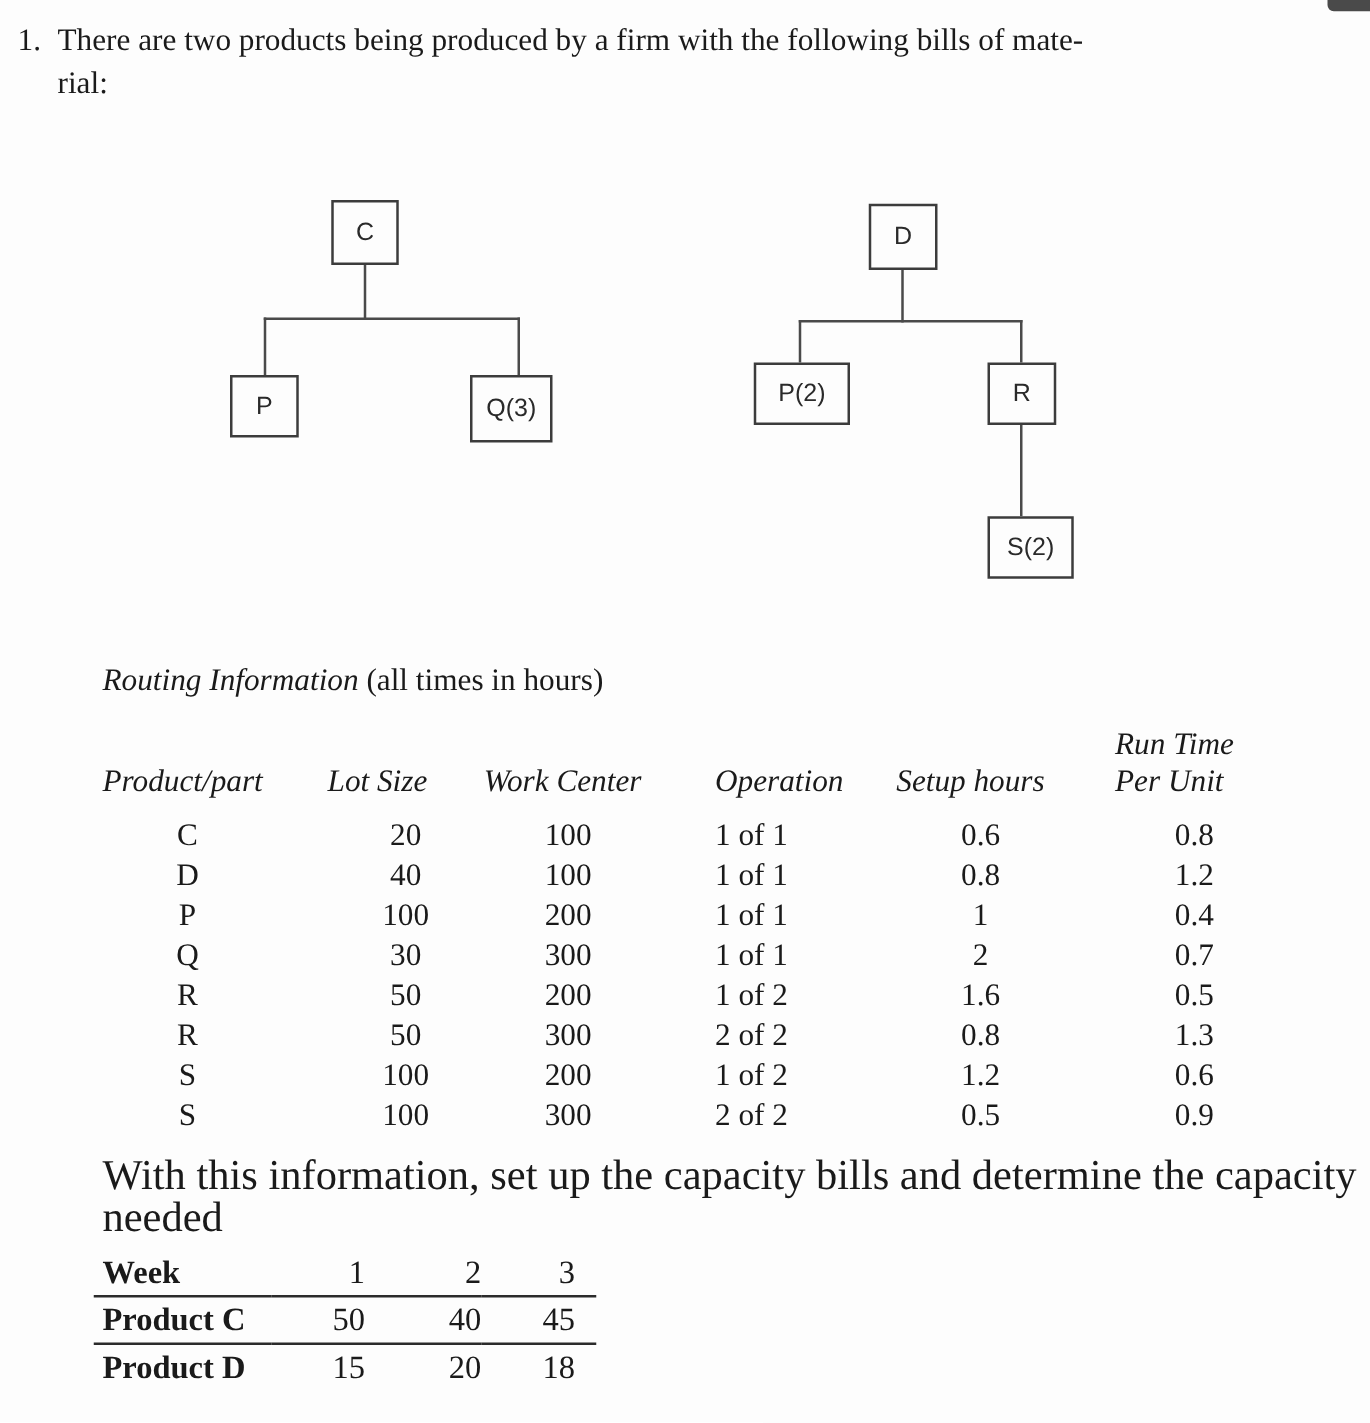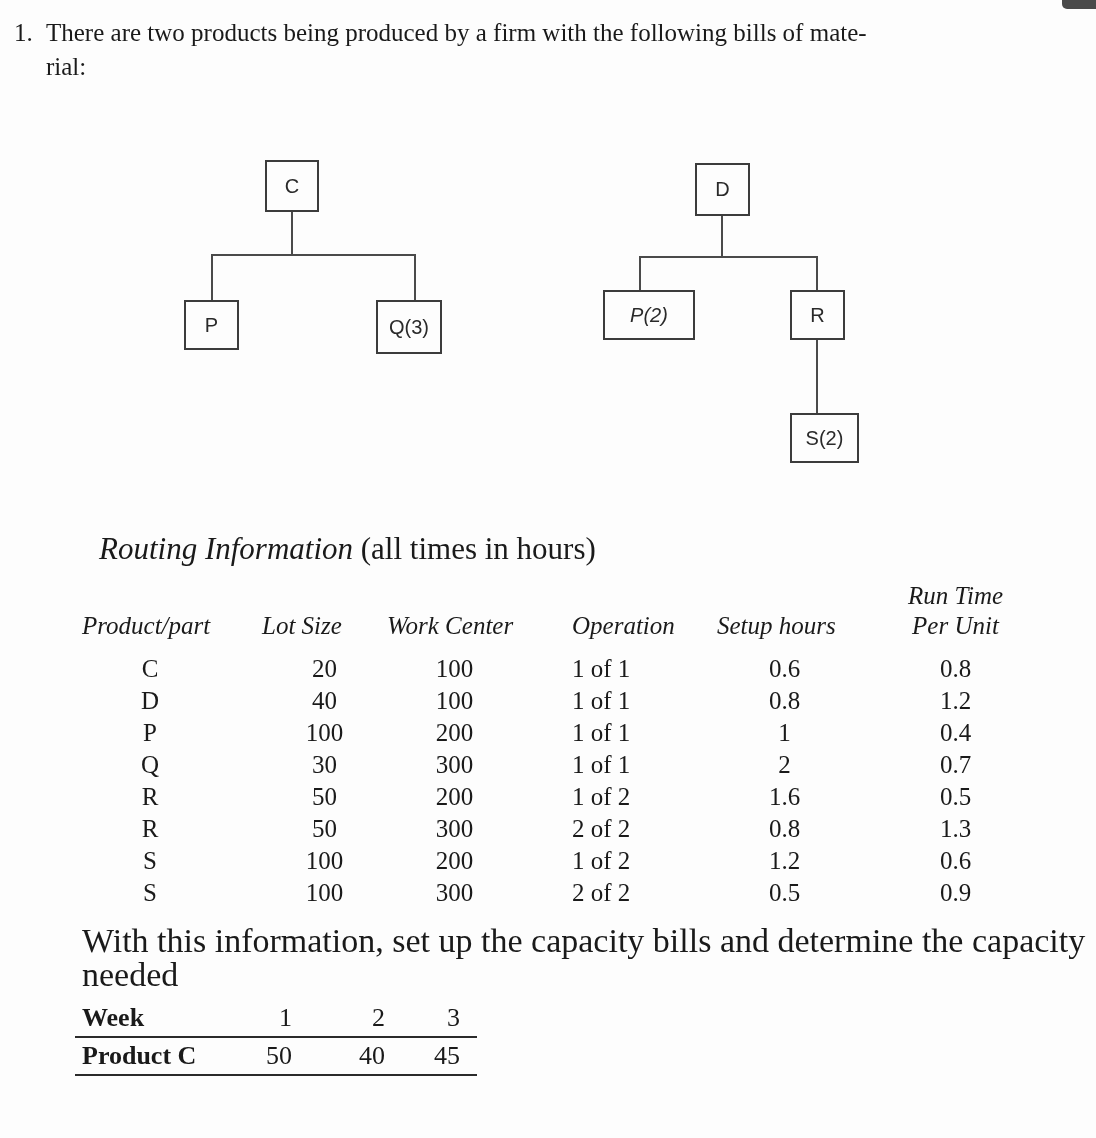--- a/index.html
+++ b/index.html
@@ -51,44 +51,44 @@
     font-size: 20px;
     color: #2a2a2a;
   }
   .line { position: absolute; background: #4a4a4a; }
   .vline { width: 2px; }
   .hline { height: 2px; }
 
   
   .routing-heading {
     position: absolute;
-    left: 99px;
+    left: 82px;
     top: 531px;
-    font-size: 31px;
+    font-size: 25px;
   }
   .routing-heading .it { font-style: italic; }
 
   
   table { border-collapse: collapse; }
   .routing-table {
     position: absolute;
     left: 82px;
     top: 581px;
     table-layout: fixed;
     font-size: 25px;
   }
   .routing-table th {
     font-style: italic;
     font-weight: normal;
     vertical-align: bottom;
     text-align: left;
     padding: 0 0 12px 0;
     line-height: 30px;
   }
-  .routing-table th.c6 { text-align: center; }
+  .routing-table th.c6 { text-align: left; }
   .routing-table td {
     padding: 0;
     height: 32px;
     line-height: 32px;
   }
   .routing-table td.c1 { text-align: center; padding-right: 44px; }
   .routing-table td.c2 { text-align: center; }
   .routing-table td.c3 { text-align: center; padding-right: 50px; }
   .routing-table td.c4 { text-align: left; }
   .routing-table td.c5 { text-align: center; padding-right: 40px; }
@@ -151,21 +151,21 @@
     <div class="node" style="left:184px; top:300px; width:55px; height:50px;">P</div>
     <div class="node" style="left:376px; top:300px; width:66px; height:54px;">Q(3)</div>
   </div>
 
   <div>
     <div class="node" style="left:695px; top:163px; width:55px; height:53px;">D</div>
     <div class="line vline" style="left:721px; top:216px; height:42px;"></div>
     <div class="line hline" style="left:639px; top:256px; width:179px;"></div>
     <div class="line vline" style="left:639px; top:256px; height:36px;"></div>
     <div class="line vline" style="left:816px; top:256px; height:36px;"></div>
-    <div class="node" style="left:603px; top:290px; width:92px; height:50px;font-style:italic;">P(2)</div>
+    <div class="node" style="left:603px; top:290px; width:77px; height:50px;">P(2)</div>
     <div class="node" style="left:790px; top:290px; width:55px; height:50px;">R</div>
     <div class="line vline" style="left:816px; top:340px; height:73px;"></div>
     <div class="node" style="left:790px; top:413px; width:69px; height:50px;">S(2)</div>
   </div>
 
   <div class="routing-heading">
     <span class="it">Routing Information</span><span> (all times in hours)</span>
   </div>
 
   <table class="routing-table">
@@ -269,16 +269,22 @@
         <td class="num sc-a">1</td>
         <td class="num sc-b">2</td>
         <td class="num sc-c">3</td>
       </tr>
       <tr class="rule-below">
         <td class="lbl">Product C</td>
         <td class="num sc-a">50</td>
         <td class="num sc-b">40</td>
         <td class="num sc-c">45</td>
       </tr>
+      <tr>
+        <td class="lbl">Product D</td>
+        <td class="num sc-a">15</td>
+        <td class="num sc-b">20</td>
+        <td class="num sc-c">18</td>
+      </tr>
     </tbody>
   </table>
 
 </div>
 
 </body></html>

